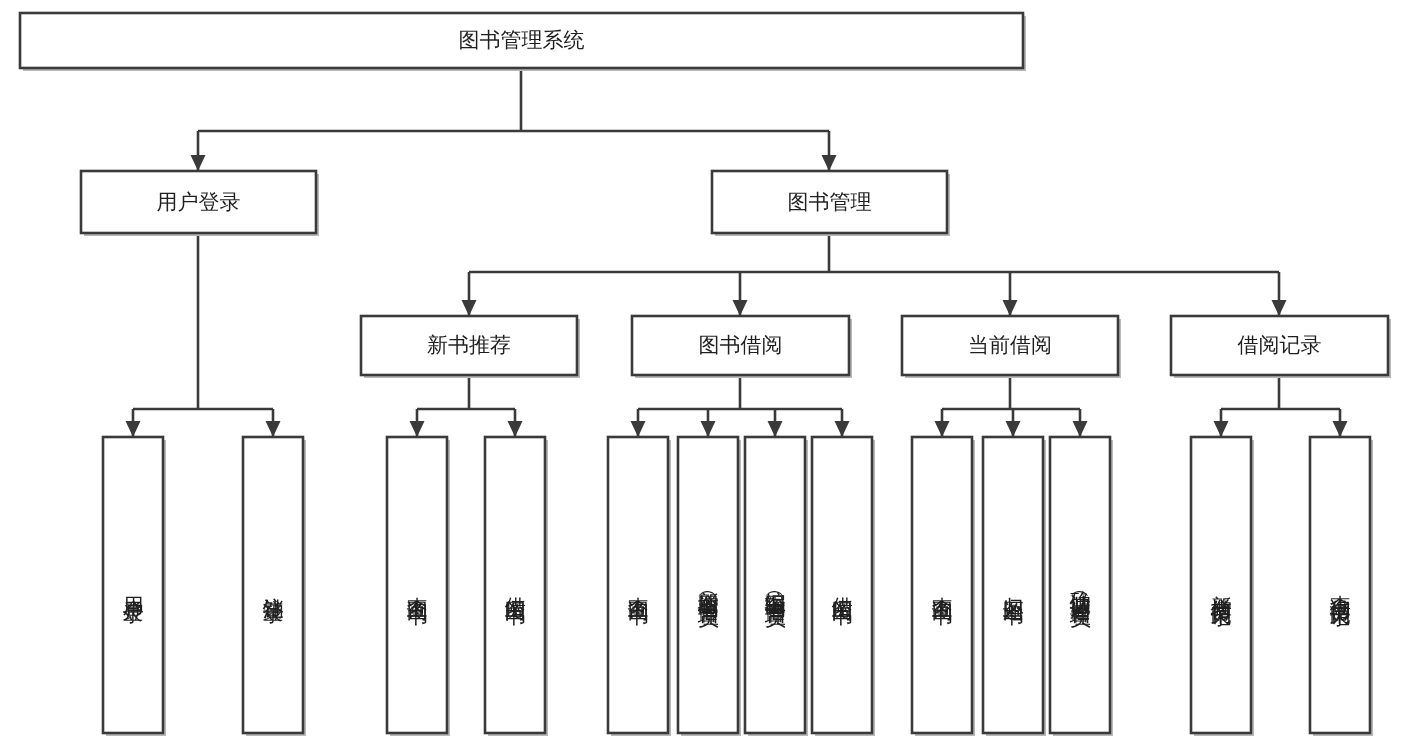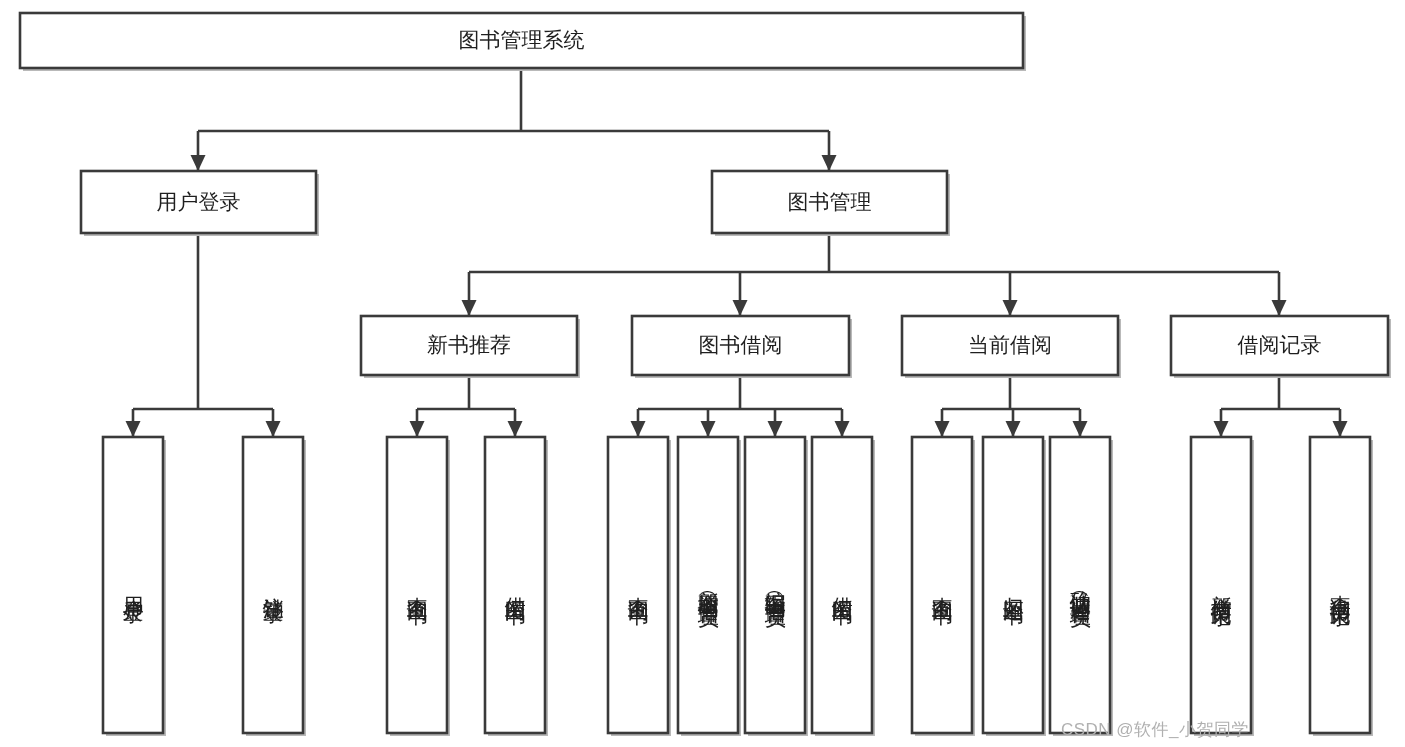--- a/index.html
+++ b/index.html
@@ -280,14 +280,13 @@
       <div class="leaf-label-wrap" style="left: 1050px; top: 437px; width: 60px; height: 296px;">
         <span class="leaf-label">确认归还（管理员）</span>
       </div>
       <div class="leaf-label-wrap" style="left: 1191px; top: 437px; width: 60px; height: 296px;">
         <span class="leaf-label">新增借阅记录</span>
       </div>
       <div class="leaf-label-wrap" style="left: 1310px; top: 437px; width: 60px; height: 296px;">
         <span class="leaf-label">查询借阅记录</span>
       </div>
     </div>
-  <div class="watermark">CSDN @软件_小贺同学</div>
 </div>
 
 </body></html>

